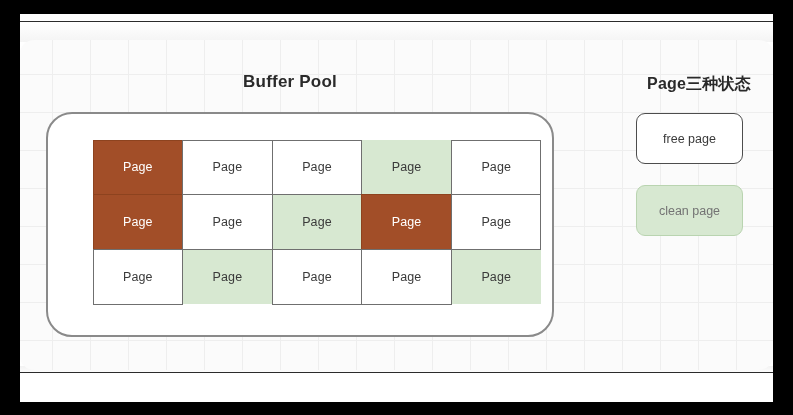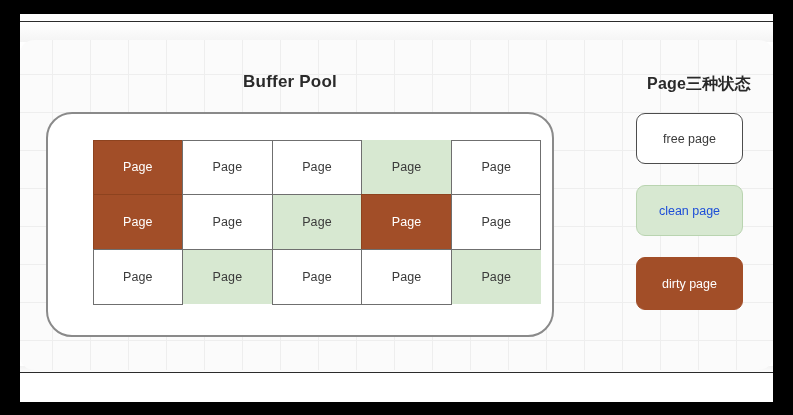--- a/index.html
+++ b/index.html
@@ -177,21 +177,21 @@
   .legend-box.free {
     height: 51px;
     background: #ffffff;
     border: 1.6px solid #4d4d4d;
     color: #3a3a3a;
   }
   .legend-box.clean {
     height: 51px;
     background: #d7e8d1;
     border: 1.2px solid #b9d4b0;
-    color: #1d4ed8;
+    color: #737373;
   }
   .legend-box.dirty {
     height: 53px;
     background: #a24e28;
     border: 1px solid #a24e28;
     color: #ffffff;
     margin-bottom: 0;
   }
 </style>
 </head>
@@ -260,19 +260,16 @@
       </div>
     </div>
 
   <div id="legend">
       <div class="legend-box free">
         <span>free page</span>
       </div>
       <div class="legend-box clean">
         <span>clean page</span>
       </div>
-      <div class="legend-box dirty">
-        <span>dirty page</span>
-      </div>
     </div>
 
   <div id="rule-bottom"></div>
 </div>
 
 </body></html>

